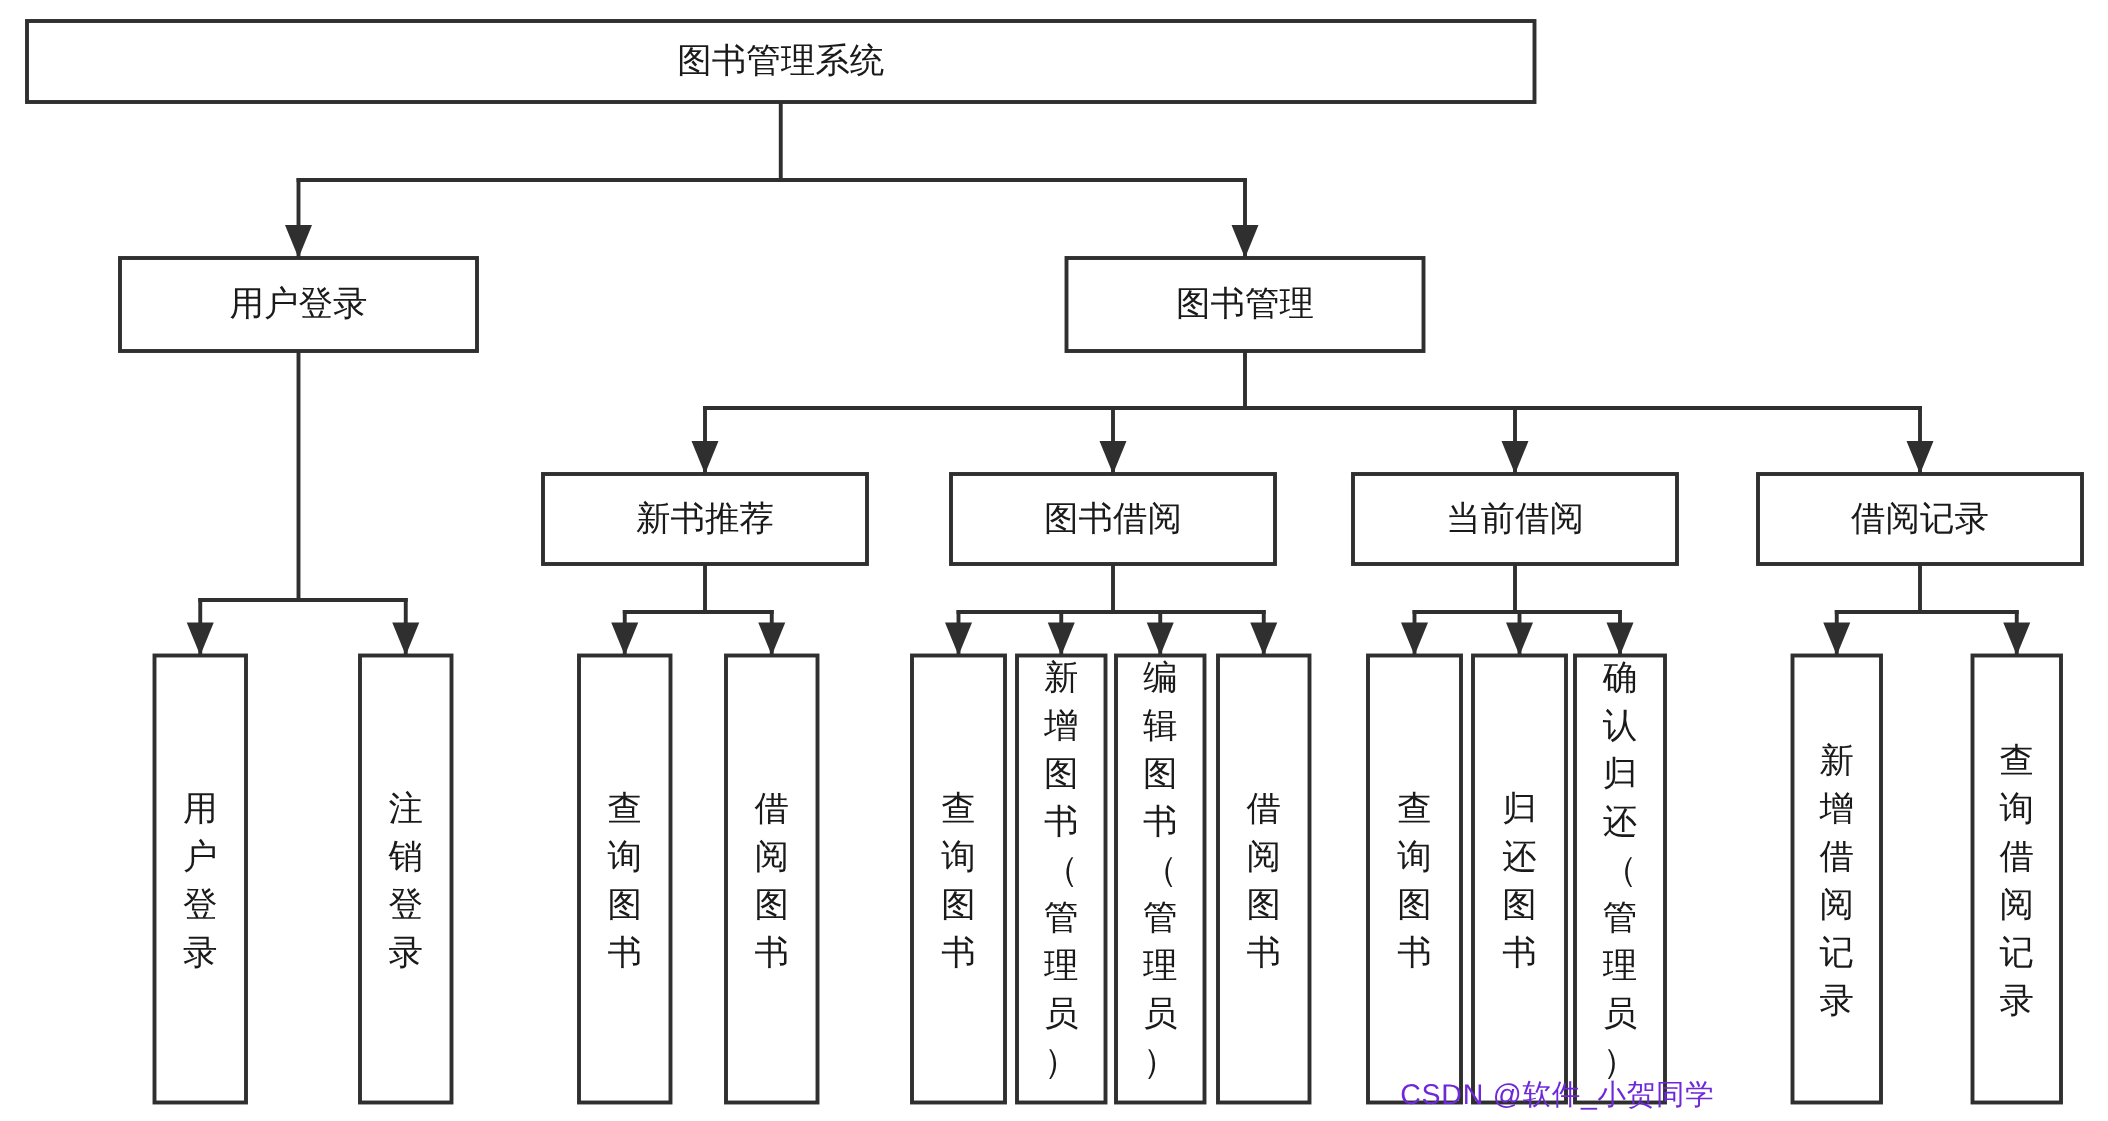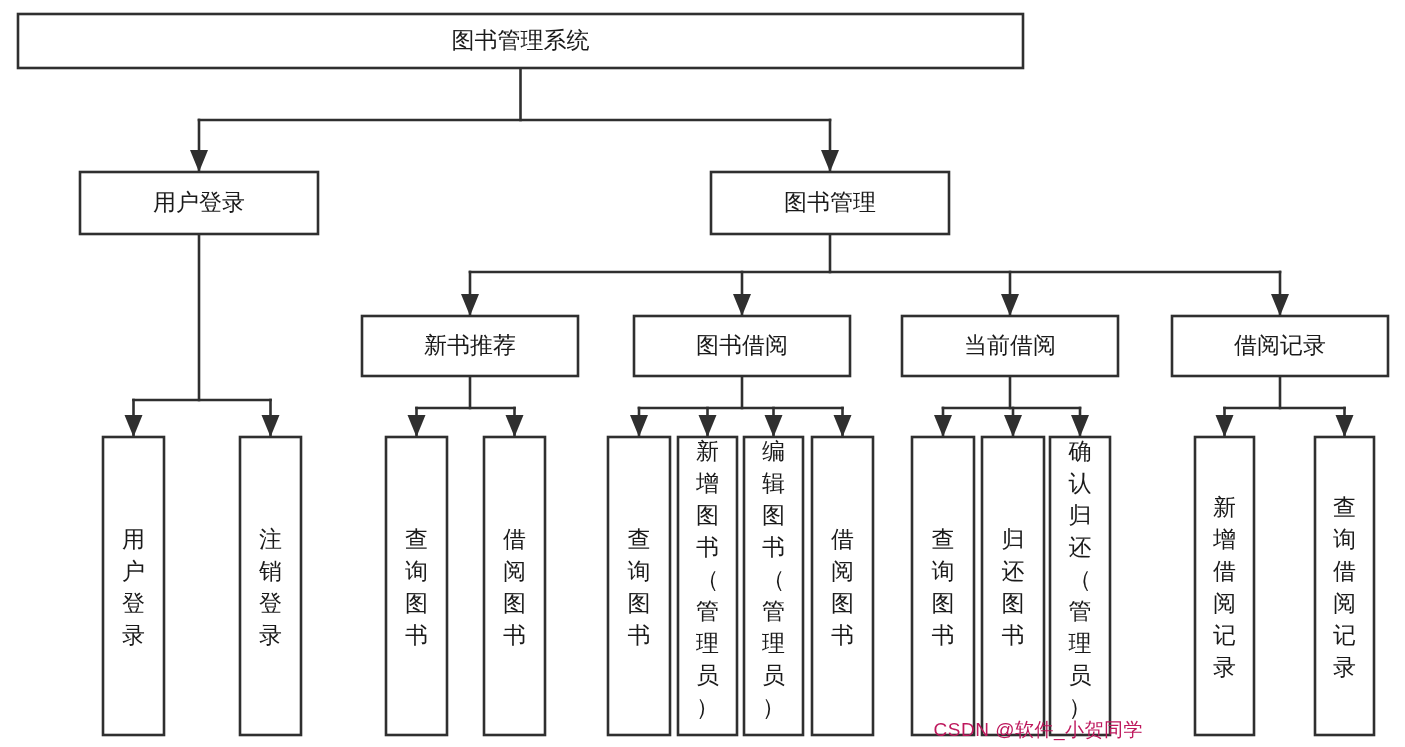--- a/index.html
+++ b/index.html
@@ -54,21 +54,21 @@
     font-size: 23px;
     fill: #1a1a1a;
     text-anchor: middle;
   }
   .watermark {
     position: absolute;
     right: 8px;
     bottom: 4px;
     font-family: "Liberation Sans", "DejaVu Sans", sans-serif;
     font-size: 19px;
-    color: #be185d;
+    color: #6d28d9;
     white-space: nowrap;
     letter-spacing: 0.5px;
     user-select: none;
   }
 </style>
 </head>
 <body>
 
 <div id="diagram-root">
   <svg id="tree-svg" viewBox="0 0 1405 747">

